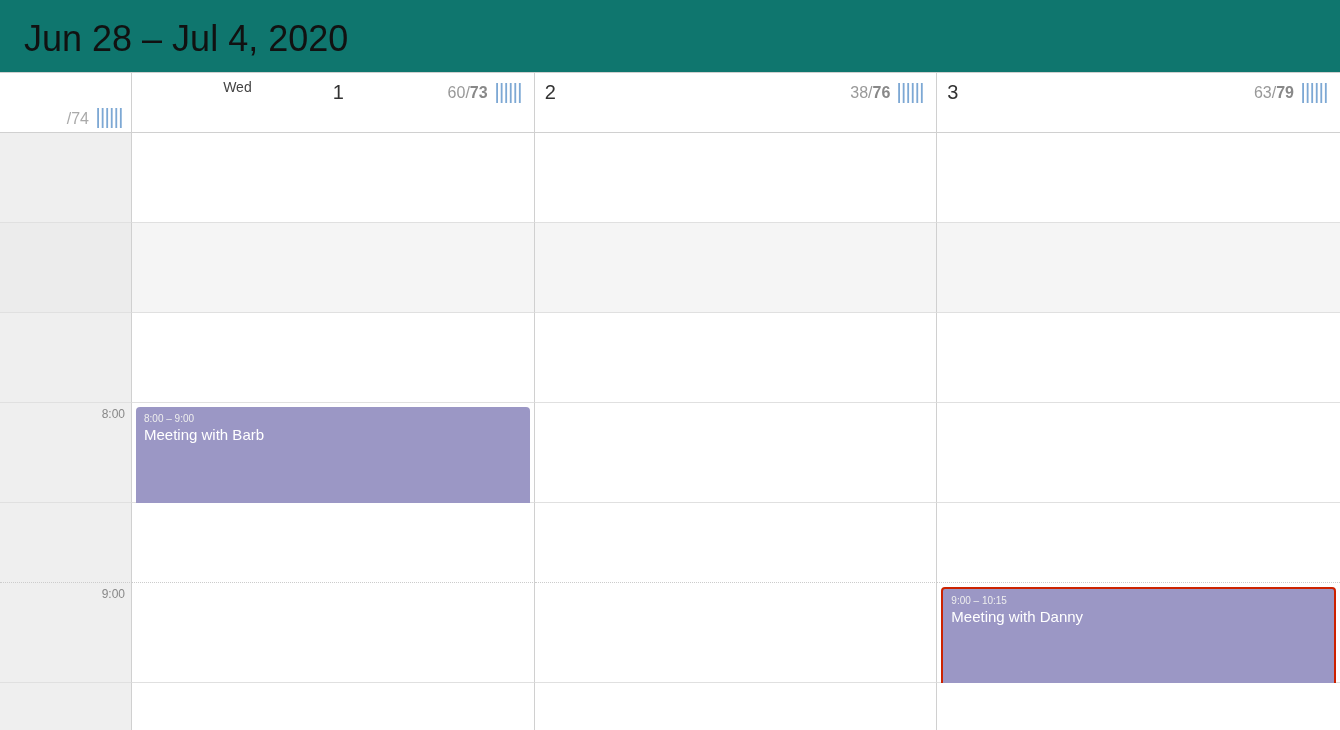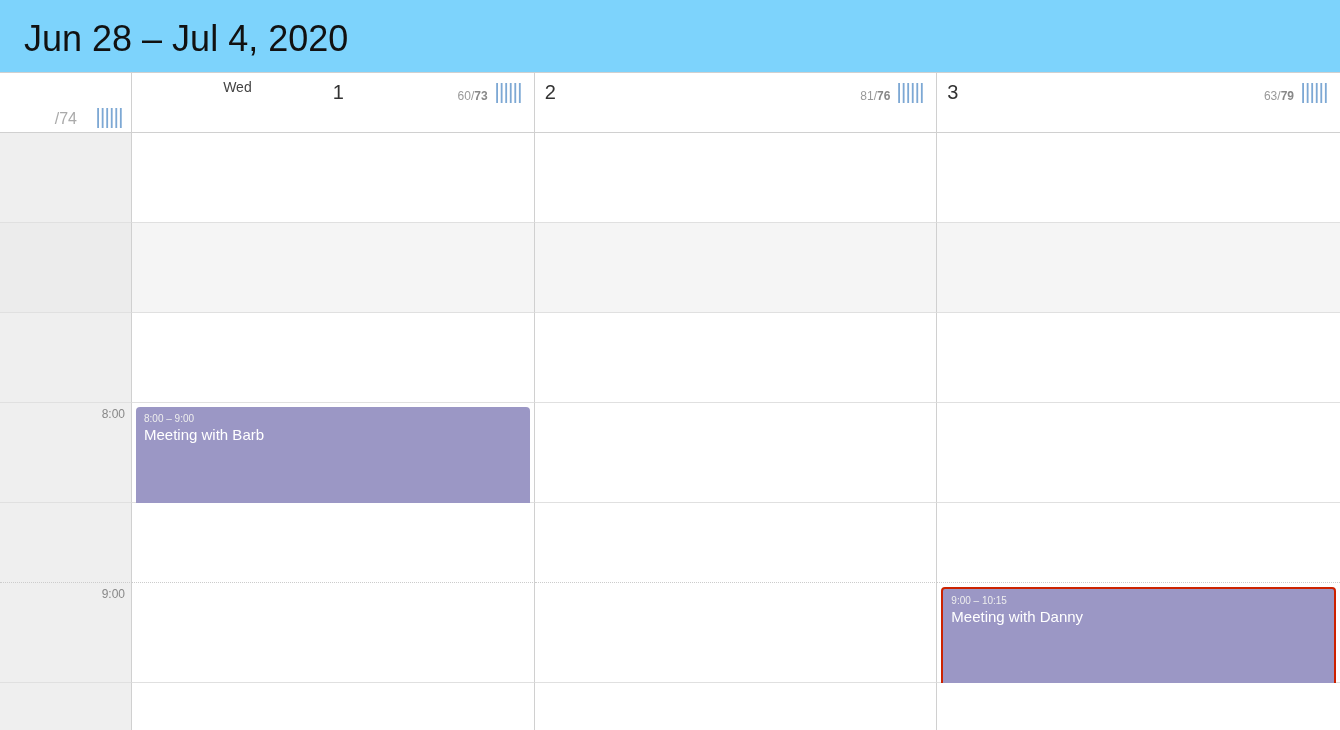--- a/index.html
+++ b/index.html
@@ -16,21 +16,21 @@
       background: #f5f5f5;
       padding: 0;
       overflow: hidden;
     }
 
     .calendar-header-title {
       padding: 18px 24px 12px 24px;
       font-size: 36px;
       font-weight: 400;
       color: #111;
-      background: #7dd3fc;
+      background: #0f766e;
     }
 
     .calendar-grid {
       display: grid;
       grid-template-columns: 132px 1fr 1fr 1fr;
       border-top: 1px solid #d0d0d0;
       background: #fff;
     }
 
     
@@ -69,24 +69,24 @@
       margin-top: 2px;
     }
 
     .day-number {
       font-size: 20px;
       font-weight: 400;
       color: #333;
     }
 
     .day-stats {
-      font-size: 12px;
+      font-size: 16px;
       color: #aaa;
       display: flex;
-      align-items: flex-end;
+      align-items: center;
       gap: 0;
     }
 
     .day-stats .current {
       color: #999;
     }
 
     .day-stats .slash {
       color: #999;
     }
@@ -176,21 +176,21 @@
 </head>
 <body>
 
 <div class="calendar-container">
 
   <div class="calendar-header-title">Jun 28 – Jul 4, 2020</div>
 
   <div class="calendar-grid">
 
     <div class="day-header-empty">
-      <div style="display:flex; align-items:flex-end; justify-content:flex-end; height:100%; padding: 6px 6px 4px 0; font-size:16px; color:#aaa; font-weight:500;gap:12px;">
+      <div style="display:flex; align-items:flex-end; justify-content:flex-end; height:100%; padding: 6px 6px 4px 0; font-size:16px; color:#aaa; font-weight:500;">
         <span>/74</span>
         <span class="hatch-lines">
           <svg viewBox="0 0 32 22" xmlns="http://www.w3.org/2000/svg">
             <line x1="4" y1="0" x2="4" y2="22" stroke="#7da8d4" stroke-width="2"></line>
             <line x1="9" y1="0" x2="9" y2="22" stroke="#7da8d4" stroke-width="2"></line>
             <line x1="14" y1="0" x2="14" y2="22" stroke="#7da8d4" stroke-width="2"></line>
             <line x1="19" y1="0" x2="19" y2="22" stroke="#7da8d4" stroke-width="2"></line>
             <line x1="24" y1="0" x2="24" y2="22" stroke="#7da8d4" stroke-width="2"></line>
             <line x1="29" y1="0" x2="29" y2="22" stroke="#7da8d4" stroke-width="2"></line>
           </svg>
@@ -217,21 +217,21 @@
             </svg>
           </span>
         </span>
       </div>
     </div>
 
     <div class="day-header">
       <div class="day-number-row">
         <span class="day-number">2</span>
         <span class="day-stats">
-          <span class="current">81</span>
+          <span class="current">38</span>
             <span class="slash">/</span>
             <span class="total">76</span>
           <span class="hatch-lines">
             <svg viewBox="0 0 32 22" xmlns="http://www.w3.org/2000/svg">
               <line x1="4" y1="0" x2="4" y2="22" stroke="#7da8d4" stroke-width="2"></line>
               <line x1="9" y1="0" x2="9" y2="22" stroke="#7da8d4" stroke-width="2"></line>
               <line x1="14" y1="0" x2="14" y2="22" stroke="#7da8d4" stroke-width="2"></line>
               <line x1="19" y1="0" x2="19" y2="22" stroke="#7da8d4" stroke-width="2"></line>
               <line x1="24" y1="0" x2="24" y2="22" stroke="#7da8d4" stroke-width="2"></line>
               <line x1="29" y1="0" x2="29" y2="22" stroke="#7da8d4" stroke-width="2"></line>

